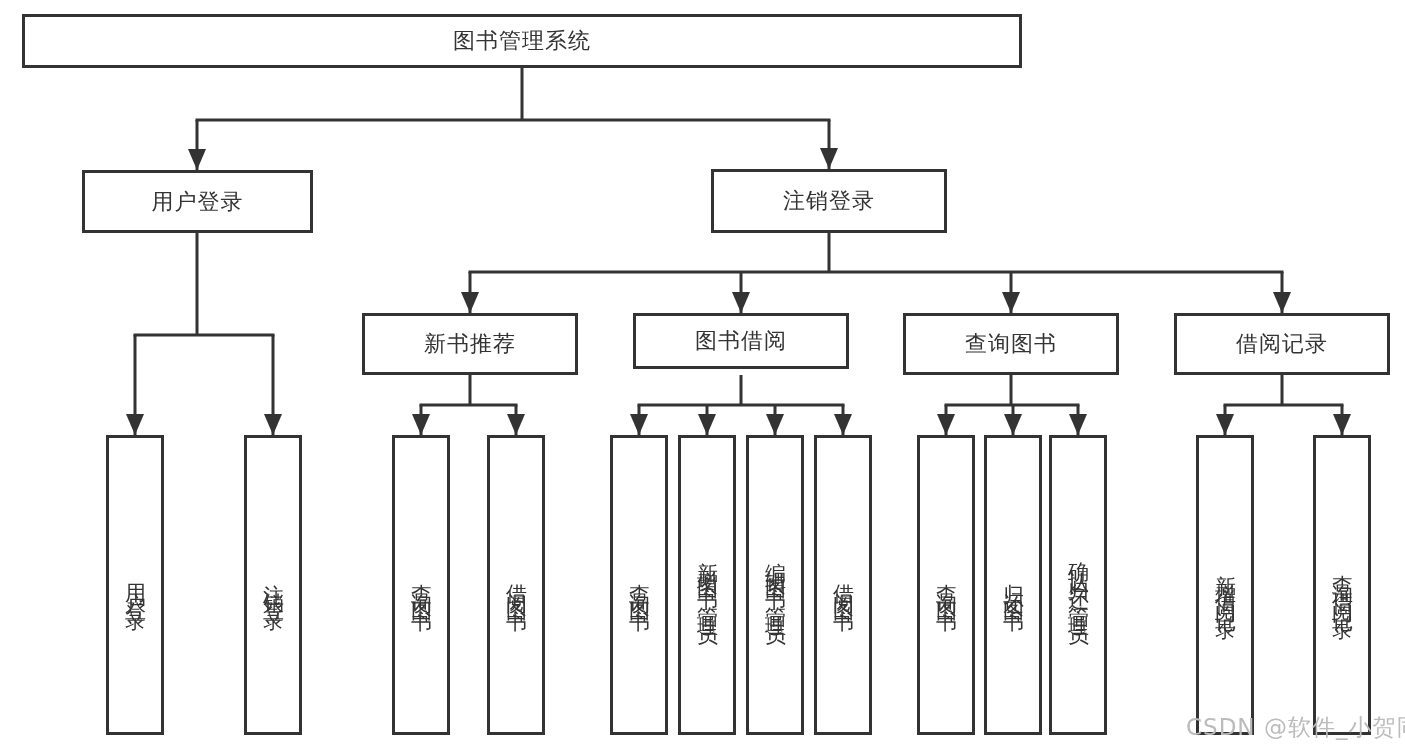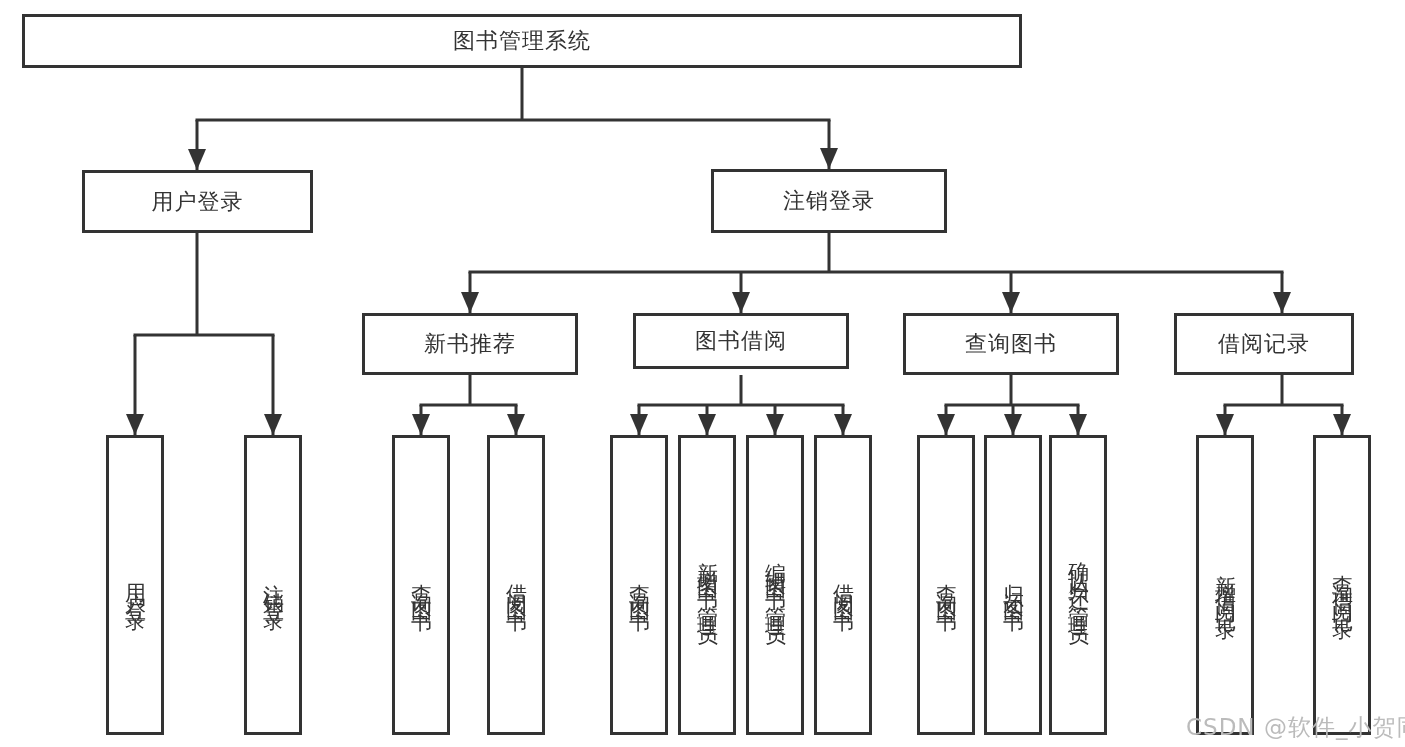--- a/index.html
+++ b/index.html
@@ -106,21 +106,21 @@
 
   <div class="box" style="left:362px;top:313px;width:216px;height:62px">
     <span class="h-label">新书推荐</span>
   </div>
   <div class="box" style="left:633px;top:313px;width:216px;height:56px">
     <span class="h-label">图书借阅</span>
   </div>
   <div class="box" style="left:903px;top:313px;width:216px;height:62px">
     <span class="h-label">查询图书</span>
   </div>
-  <div class="box" style="left:1174px;top:313px;width:180px;height:62px">
+  <div class="box" style="left:1174px;top:313px;width:216px;height:62px">
     <span class="h-label">借阅记录</span>
   </div>
 
   <div class="box leaf" style="left:106px;top:435px;width:58px;height:300px">
     <span class="v-label">用户登录</span>
   </div>
   <div class="box leaf" style="left:244px;top:435px;width:58px;height:300px">
     <span class="v-label">注销登录</span>
   </div>
 

